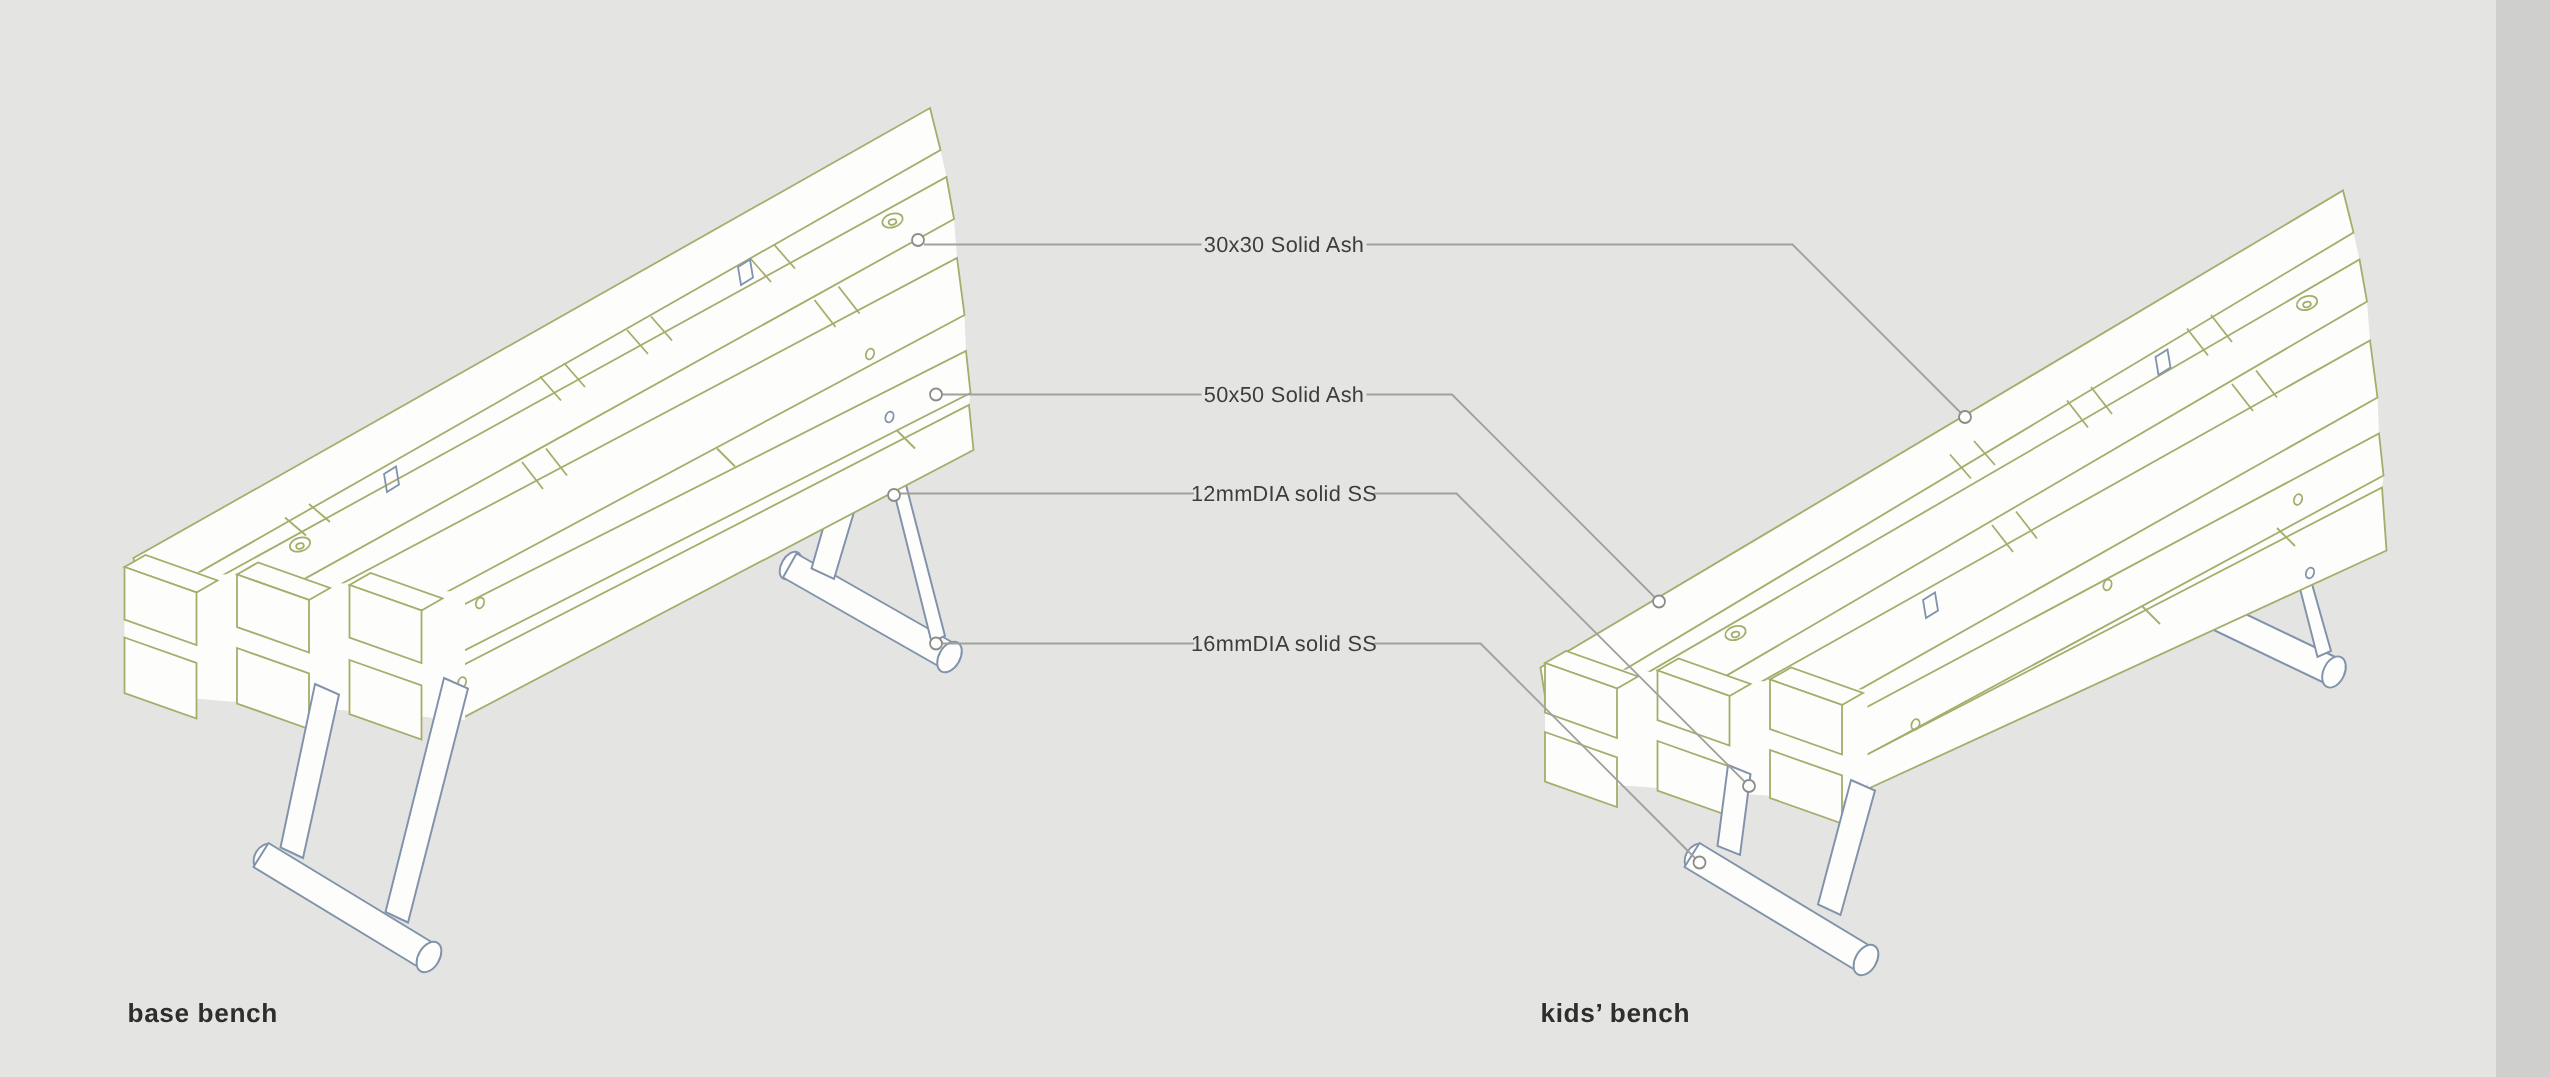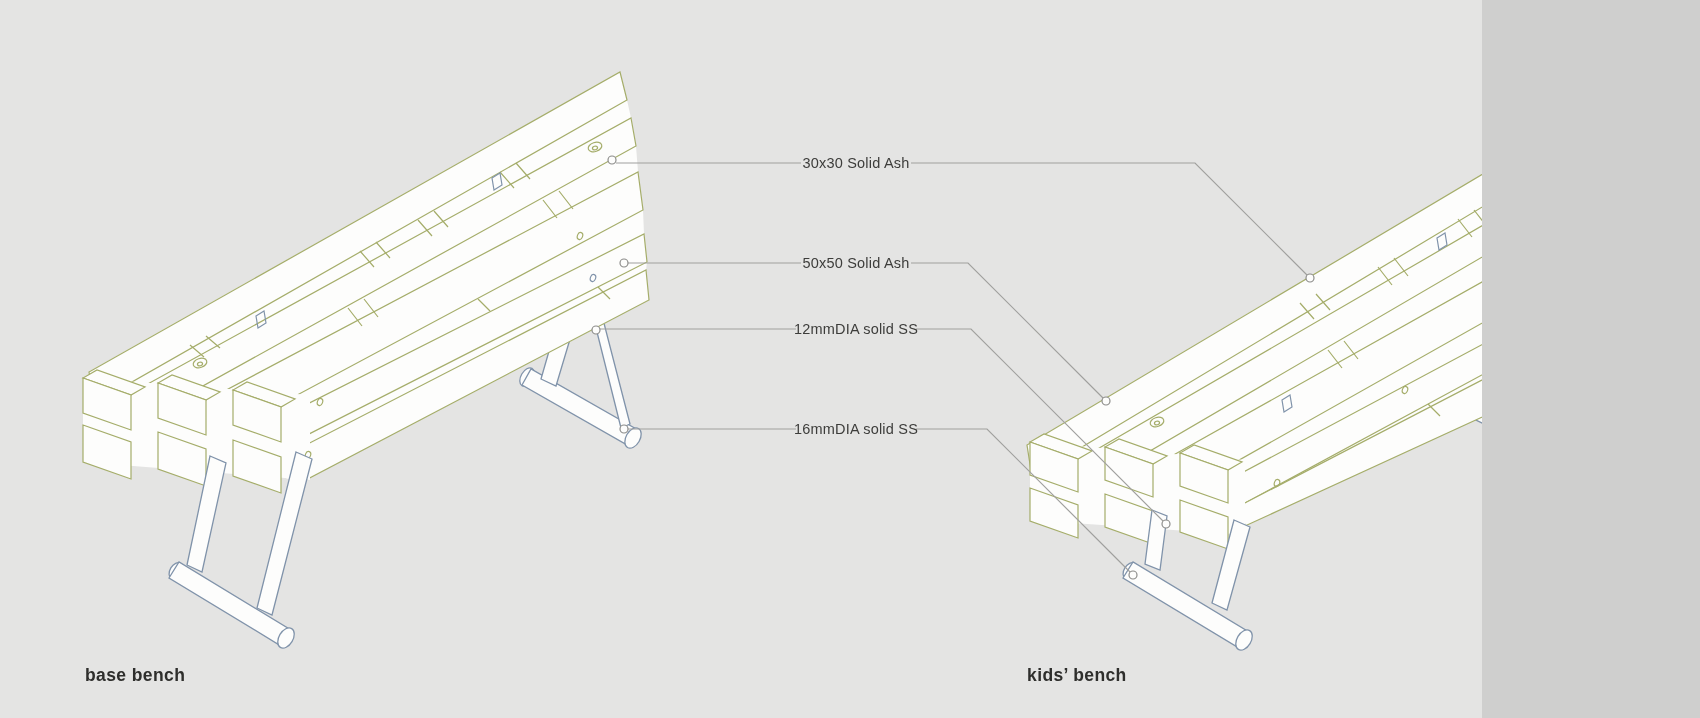--- a/index.html
+++ b/index.html
@@ -1,20 +1,20 @@
 <!DOCTYPE html>
 <html style="--wood: #a5ad6a; --metal: #8093aa; --leader: #a0a09e; --fill: #fdfdfc; --text: #3d3d3b; --title: #2e2e2c; --bg: #e4e4e3;"><head>
 <meta charset="utf-8">
 <style>
   :root{
     --bg:#e4e4e3; --wood:#a5ad6a; --metal:#8093aa; --leader:#a0a09e;
     --fill:#fdfdfc; --text:#3d3d3b; --title:#2e2e2c;
   }
   html,body{margin:0;padding:0;background:#cfcfce;}
-  .stage{position:relative;width:1482px;height:718px;background:var(--bg);
+  .stage{position:relative;width:1664px;height:718px;background:var(--bg);
          font-family:"Liberation Sans", sans-serif;overflow:hidden;}
   svg{position:absolute;left:0;top:0;}
   .wood{stroke:var(--wood);stroke-width:1.2;fill:var(--fill);}
   .woodline{stroke:var(--wood);stroke-width:1.2;fill:none;}
   .woodfill{fill:var(--fill);stroke:none;}
   .metal{stroke:var(--metal);stroke-width:1.3;fill:var(--fill);}
   .metalline{stroke:var(--metal);stroke-width:1.2;fill:none;}
   .leader{stroke:var(--leader);stroke-width:1.2;fill:none;}
   .dot{stroke:#8c8c8a;stroke-width:1.2;fill:var(--fill);}
   .callout-text{fill:var(--text);font-size:14.5px;letter-spacing:.2px;}

